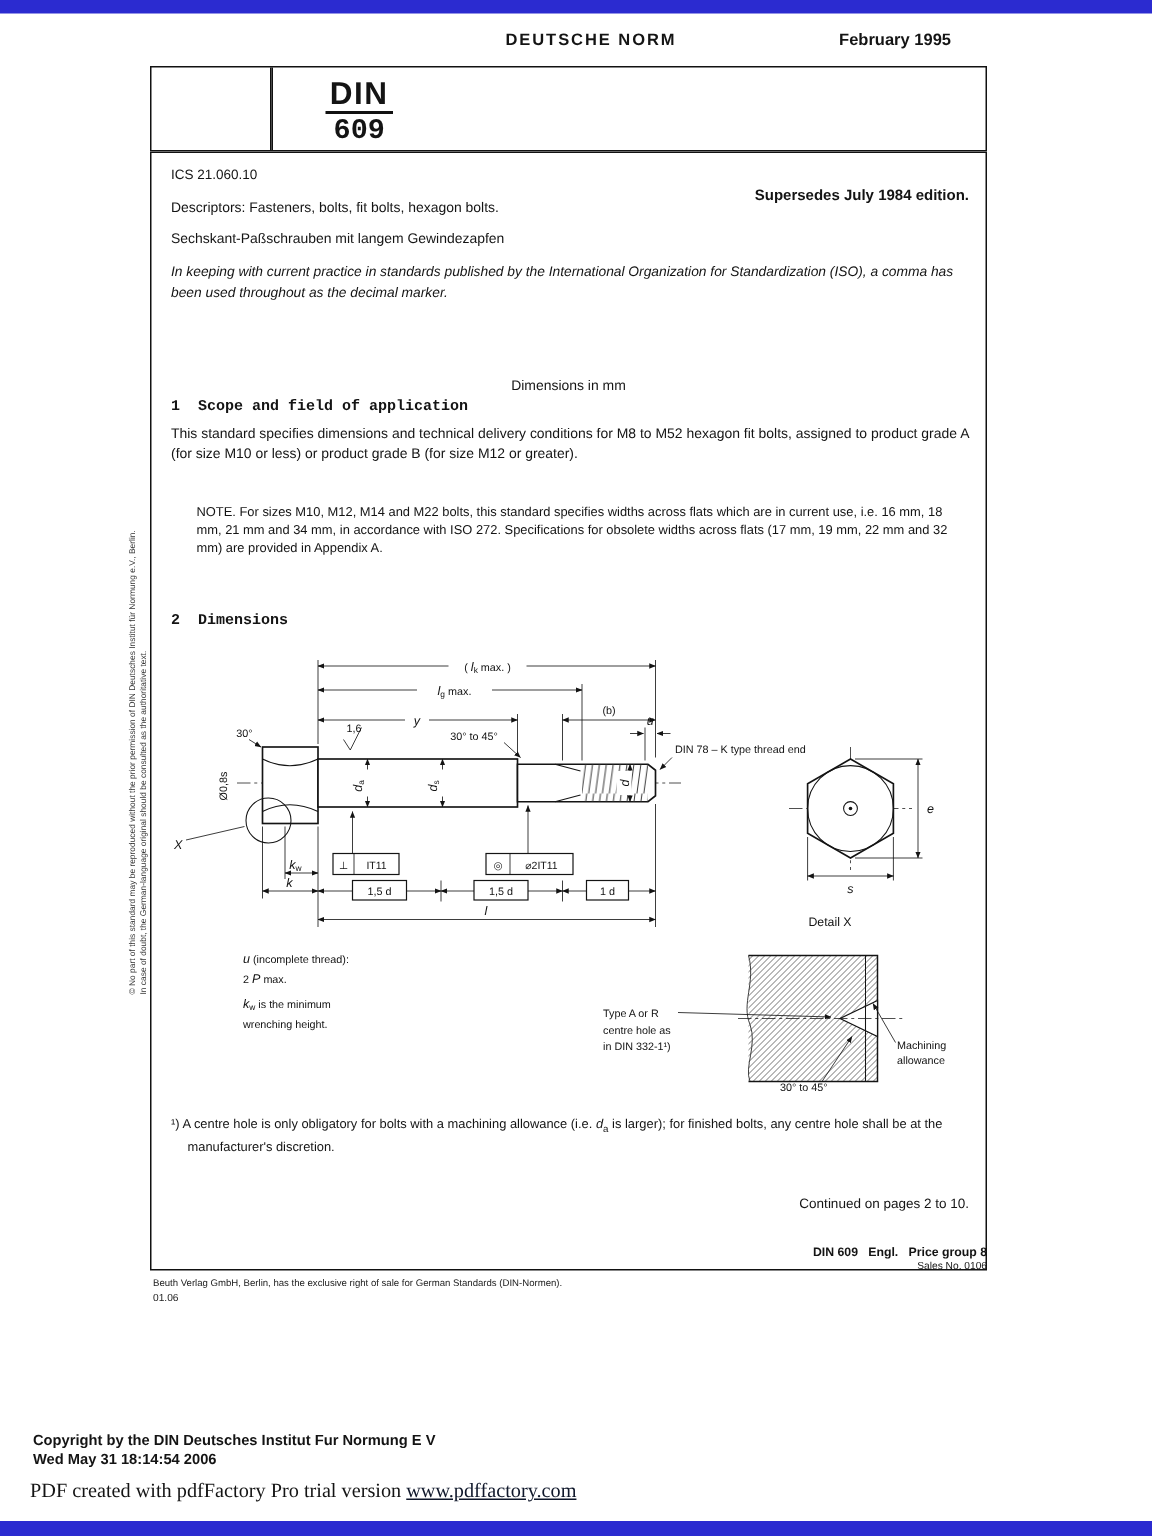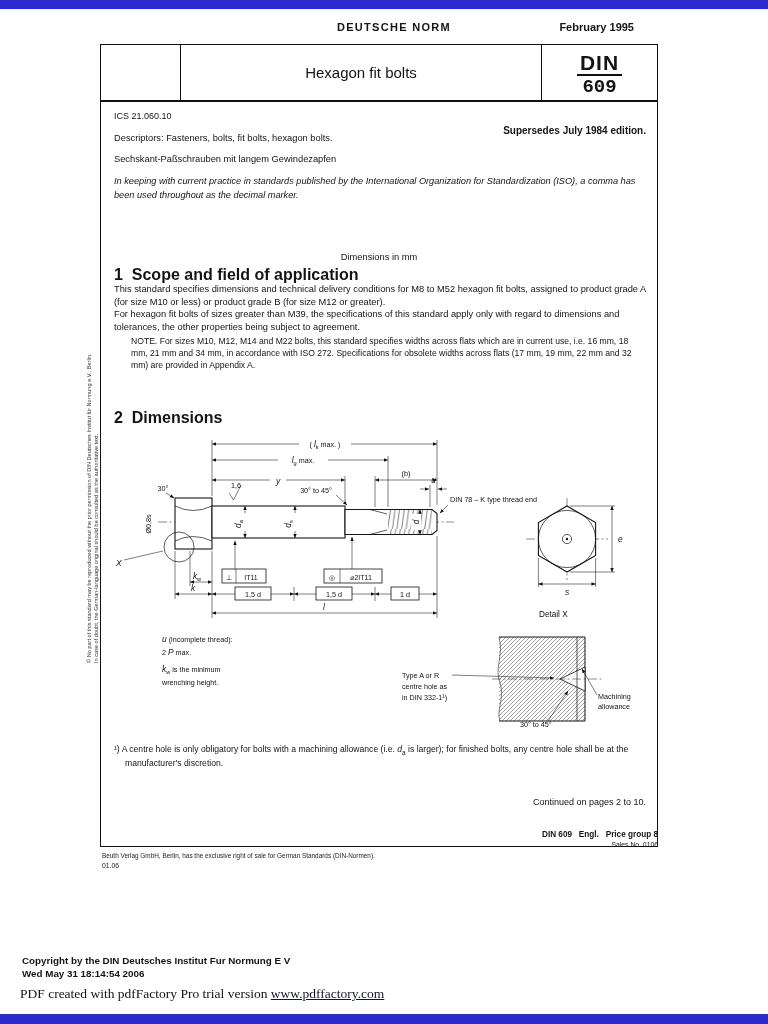--- a/index.html
+++ b/index.html
@@ -26,21 +26,21 @@
 
   .main-box { position:absolute; left:100px; top:101px; width:558px; height:746px;
               border:1.6px solid #111; background:#fff; }
   .main-box > div, .main-box > svg { position:absolute; }
   .ics         { top:9px;  left:13px;  font-size:9px; }
   .supersedes  { top:23px;  right:11px; font-size:10px; font-weight:bold; }
   .descriptors { top:31px; left:13px;  font-size:9.3px; }
   .german      { top:52px; left:13px;  font-size:9.3px; }
   .iso-note    { top:73px; left:13px;  right:11px; font-size:9.2px; font-style:italic; line-height:1.5; }
   .dims-mm     { top:125px; left:0; width:100%; text-align:center; font-size:9.3px;margin-top:25px; }
-  .h-sec       { font-size:16px; font-weight:bold; }
+  .h-sec       { font-size:10px; font-weight:bold;font-family:Liberation Mono, monospace; }
   .h1          { top:164px; left:13px; }
   .p1          { top:181px; left:13px; right:10px; font-size:9.3px; line-height:1.38; }
   .p2          { top:206px; left:13px; right:10px; font-size:9.3px; line-height:1.38; }
   .note        { top:233px; left:30px; right:10px; font-size:8.6px; line-height:1.42; }
   .h2          { top:307px; left:13px; }
   .drawing     { top:327px; left:1px; width:556px; height:312px; }
   .footnote    { top:641px; left:13px; right:10px; font-size:8.6px; line-height:1.45;
                  padding-left:11px; text-indent:-11px; }
   .footnote i  { font-style:italic; }
   .footnote sub{ font-size:6.5px; }
@@ -79,38 +79,36 @@
 </head>
 <body>
 
 <div class="bar" id="bar-top"></div>
 
 <div class="masthead">DEUTSCHE NORM</div>
 <div class="mast-date">February 1995</div>
 
 <div class="title-table">
   <div class="tt-left"></div>
-  <div class="tt-mid">Hexagon fit bolts</div>
   <div class="tt-right">
     <span class="din-logo">DIN</span>
     <div class="din-num">609</div>
   </div>
 </div>
 
 <div class="main-box">
   <div class="ics">ICS 21.060.10</div>
   <div class="supersedes">Supersedes July 1984 edition.</div>
   <div class="descriptors">Descriptors: Fasteners, bolts, fit bolts, hexagon bolts.</div>
   <div class="german">Sechskant-Paßschrauben mit langem Gewindezapfen</div>
   <div class="iso-note">In keeping with current practice in standards published by the International Organization for Standardization (ISO), a comma has been used throughout as the decimal marker.</div>
   <div class="dims-mm">Dimensions in mm</div>
 
   <div class="h-sec h1">1&nbsp;&nbsp;Scope and field of application</div>
   <div class="p1">This standard specifies dimensions and technical delivery conditions for M8 to M52 hexagon fit bolts, assigned to product grade A (for size M10 or less) or product grade B (for size M12 or greater).</div>
-  <div class="p2">For hexagon fit bolts of sizes greater than M39, the specifications of this standard apply only with regard to dimensions and tolerances, the other properties being subject to agreement.</div>
   <div class="note">NOTE. For sizes M10, M12, M14 and M22 bolts, this standard specifies widths across flats which are in current use, i.e. 16 mm, 18 mm, 21 mm and 34 mm, in accordance with ISO 272. Specifications for obsolete widths across flats (17 mm, 19 mm, 22 mm and 32 mm) are provided in Appendix A.</div>
 
   <div class="h-sec h2">2&nbsp;&nbsp;Dimensions</div>
 
   <svg class="drawing" viewBox="0 0 556 312">
     <defs>
       <marker id="ar" viewBox="0 0 10 10" refX="9.5" refY="5" markerWidth="8" markerHeight="8" orient="auto-start-reverse">
         <path d="M0,1 L10,5 L0,9 z" fill="#141414"></path>
       </marker>
       <pattern id="thr" width="4.6" height="25" patternUnits="userSpaceOnUse">

